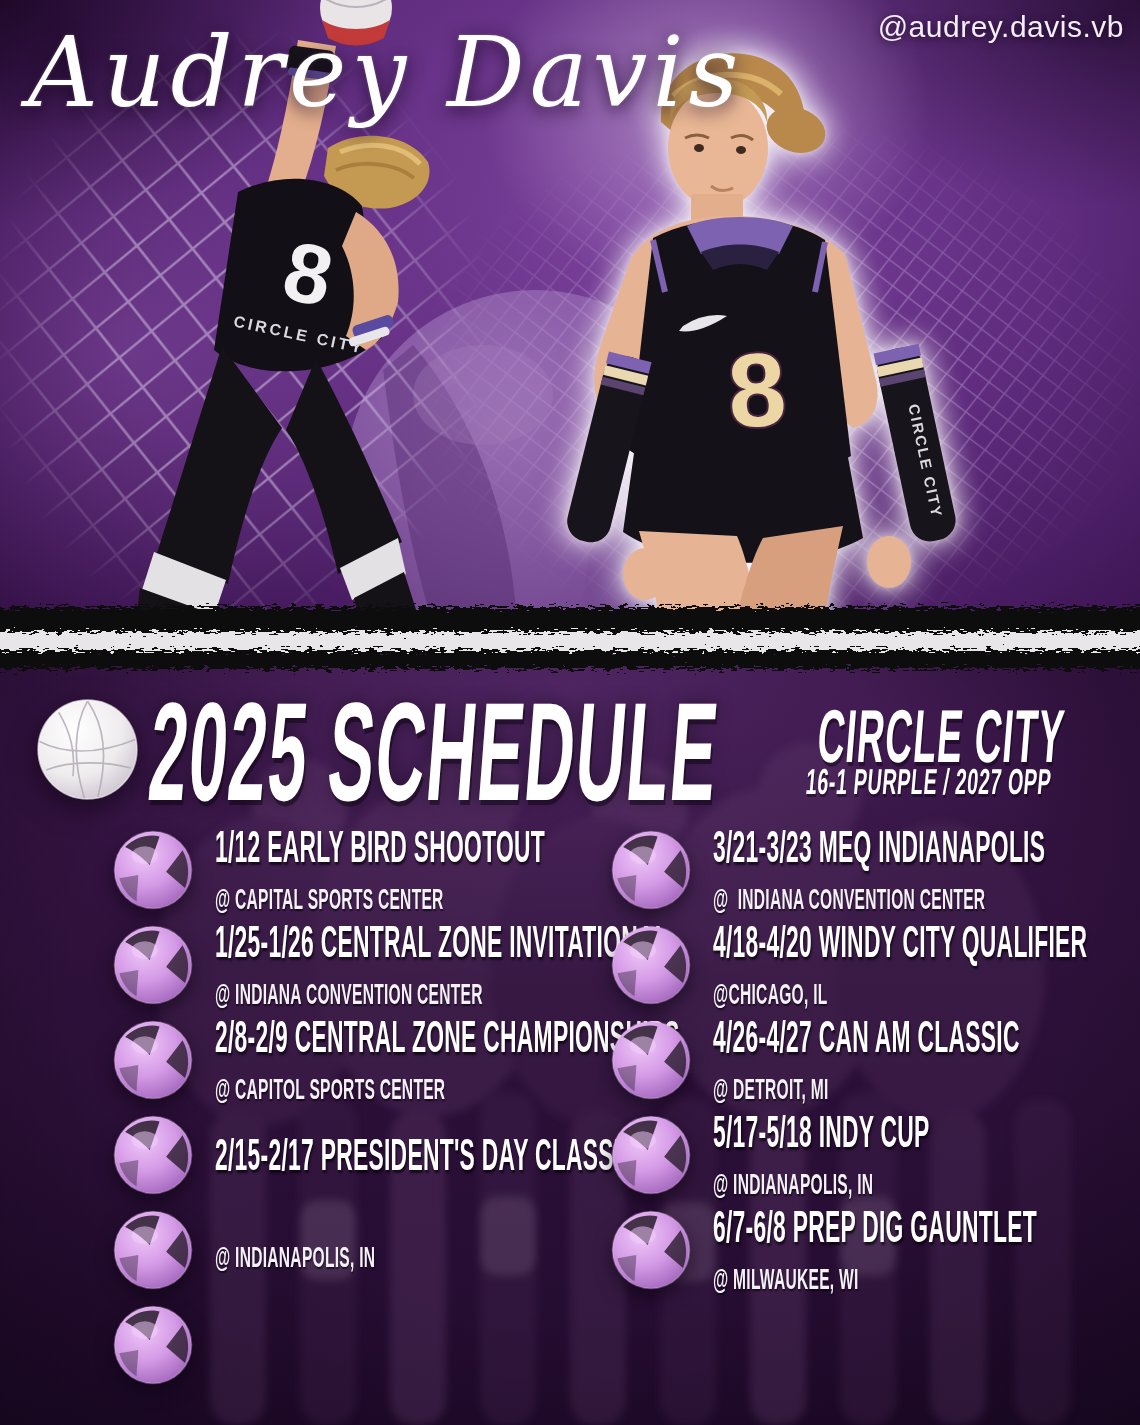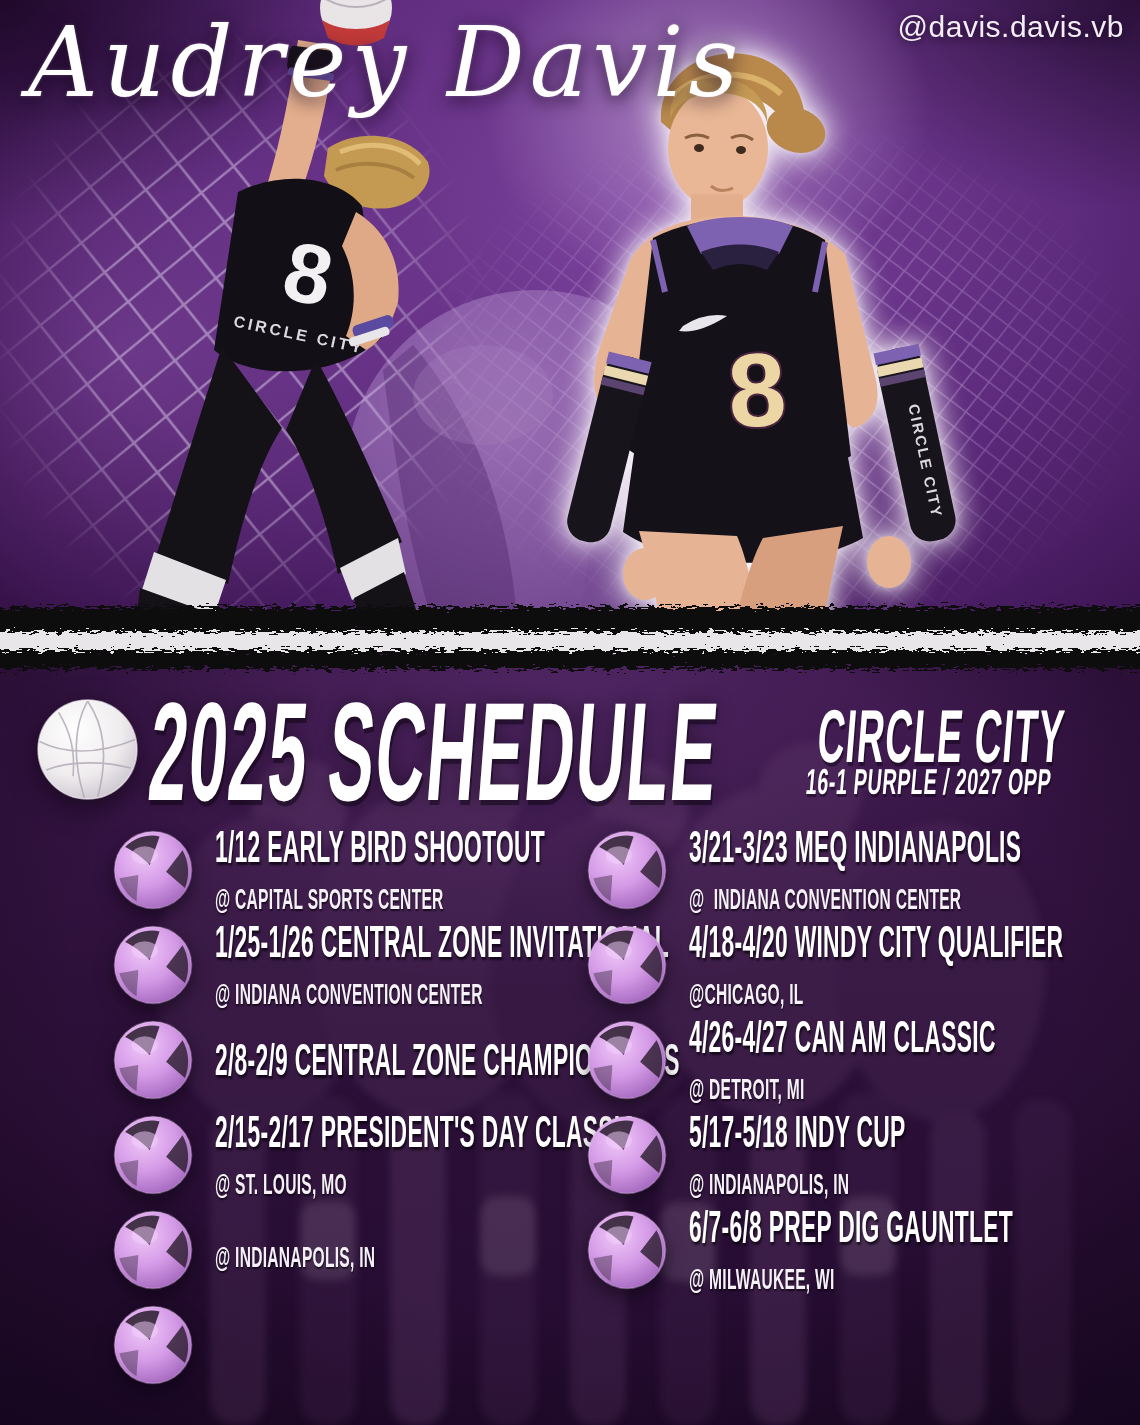--- a/index.html
+++ b/index.html
@@ -29,21 +29,21 @@
     -webkit-mask-image:radial-gradient(closest-side,#000 50%,transparent 100%);
     mask-image:radial-gradient(closest-side,#000 50%,transparent 100%);
   }
   .player-left{position:absolute;left:90px;top:40px;width:370px;height:582px;}
   .player-right{
     position:absolute;left:553px;top:26px;width:472px;height:604px;
     filter:drop-shadow(0 0 16px rgba(255,255,255,.85)) drop-shadow(0 0 5px rgba(255,255,255,.55));
   }
   .hit-ball{position:absolute;left:310px;top:-10px;width:92px;height:58px;overflow:visible;}
   .script-name{
-    position:absolute;left:28px;top:10px;
+    position:absolute;left:28px;top:20px;
     font-family:"DejaVu Serif",serif;font-style:italic;font-size:97px;line-height:1.1;
     color:#ffffff;letter-spacing:5px;white-space:nowrap;
     text-shadow:0 4px 18px rgba(24,5,34,.9),0 0 3px rgba(255,255,255,.3);
   }
   .handle{
     position:absolute;right:16px;top:10px;font-size:30px;color:#f3eef6;
     letter-spacing:.5px;text-shadow:0 2px 8px rgba(20,4,28,.8);
   }
   
   .divider{position:absolute;left:-6px;top:602px;width:1152px;height:78px;z-index:5;}
@@ -69,21 +69,21 @@
     color:#fff;letter-spacing:2px;transform:scaleX(.5) skewX(-9deg);
     text-shadow:3px 4px 0 rgba(14,3,20,.5);
   }
   .team-sub{
     position:absolute;left:806px;top:122px;font-size:36px;line-height:1;font-weight:bold;
     color:#fff;letter-spacing:1px;transform:scaleX(.55) skewX(-9deg);
     text-shadow:2px 3px 0 rgba(14,3,20,.5);
   }
   .col{position:absolute;top:180px;width:512px;}
   .col-l{left:112px;}
-  .col-r{left:586px;}
+  .col-r{left:610px;}
   .event{display:flex;align-items:center;height:95px;}
   .pball{width:82px;height:82px;flex:0 0 82px;margin-right:21px;
     filter:drop-shadow(0 7px 9px rgba(8,1,12,.55));}
   .etext{display:flex;flex-direction:column;justify-content:center;}
   .etitle{height:44px;line-height:44px;}
   .evenue{height:30px;line-height:30px;margin-top:15px;}
   .t{font-weight:bold;font-size:44px;color:#ffffff;letter-spacing:.5px;
     transform:scaleX(.52);text-shadow:2px 3px 3px rgba(6,1,10,.7);}
   .v{font-weight:bold;font-size:30px;color:#f5f1f7;letter-spacing:.5px;
     transform:scaleX(.52);text-shadow:1px 2px 2px rgba(6,1,10,.65);}
@@ -241,21 +241,21 @@
         <text x="351" y="380" transform="rotate(90 351 380)" font-family="Liberation Sans, sans-serif" font-weight="bold" font-size="15" letter-spacing="2" fill="#ddd9e0">CIRCLE CITY</text>
       </g>
       <ellipse cx="336" cy="536" rx="22" ry="26" fill="#e6b394"></ellipse>
 
       <path d="M82 420 C140 456 240 456 294 426 L310 512 C250 546 128 546 70 506 Z" fill="#141118"></path>
       <path d="M86 505 C96 540 104 574 108 604 L208 604 C200 560 192 528 184 510 Z" fill="#e6b394"></path>
       <path d="M290 500 C282 536 274 572 270 604 L180 604 C190 562 200 530 210 512 Z" fill="#d89f7e"></path>
     </svg>
 
     <div class="script-name">Audrey Davis</div>
-    <div class="handle">@davis.davis.vb</div>
+    <div class="handle">@audrey.davis.vb</div>
   </div>
 
   <svg class="divider" viewBox="0 0 1152 78">
     <rect x="0" y="25" width="1152" height="27" fill="#e9e6ea"></rect>
     <rect x="-10" y="5" width="1172" height="25" fill="#0d0a10" filter="url(#rough)"></rect>
     <rect x="-10" y="48" width="1172" height="19" fill="#0d0a10" filter="url(#rough)"></rect>
   </svg>
 
   <div class="sched">
 
@@ -314,29 +314,29 @@
             <div class="etitle"><span class="cond t">1/25-1/26 CENTRAL ZONE INVITATIONAL</span></div>
         <div class="evenue"><span class="cond v">@ INDIANA CONVENTION CENTER</span></div>
           </div>
       </div>
       <div class="event">
         <svg class="pball" viewBox="0 0 100 100">
             <use href="#vbp" xlink:href="#vbp"></use>
           </svg>
         <div class="etext">
             <div class="etitle"><span class="cond t">2/8-2/9 CENTRAL ZONE CHAMPIONSHIPS</span></div>
+        <div class="evenue"><span class="cond v">@ CAPITOL SPORTS CENTER</span></div>
           </div>
       </div>
       <div class="event">
         <svg class="pball" viewBox="0 0 100 100">
             <use href="#vbp" xlink:href="#vbp"></use>
           </svg>
         <div class="etext">
             <div class="etitle"><span class="cond t">2/15-2/17 PRESIDENT'S DAY CLASSIC</span></div>
-        <div class="evenue"><span class="cond v">@ ST. LOUIS, MO</span></div>
           </div>
       </div>
       <div class="event">
         <svg class="pball" viewBox="0 0 100 100">
             <use href="#vbp" xlink:href="#vbp"></use>
           </svg>
         <div class="etext">
         <div class="evenue"><span class="cond v">@ INDIANAPOLIS, IN</span></div>
           </div>
       </div>

